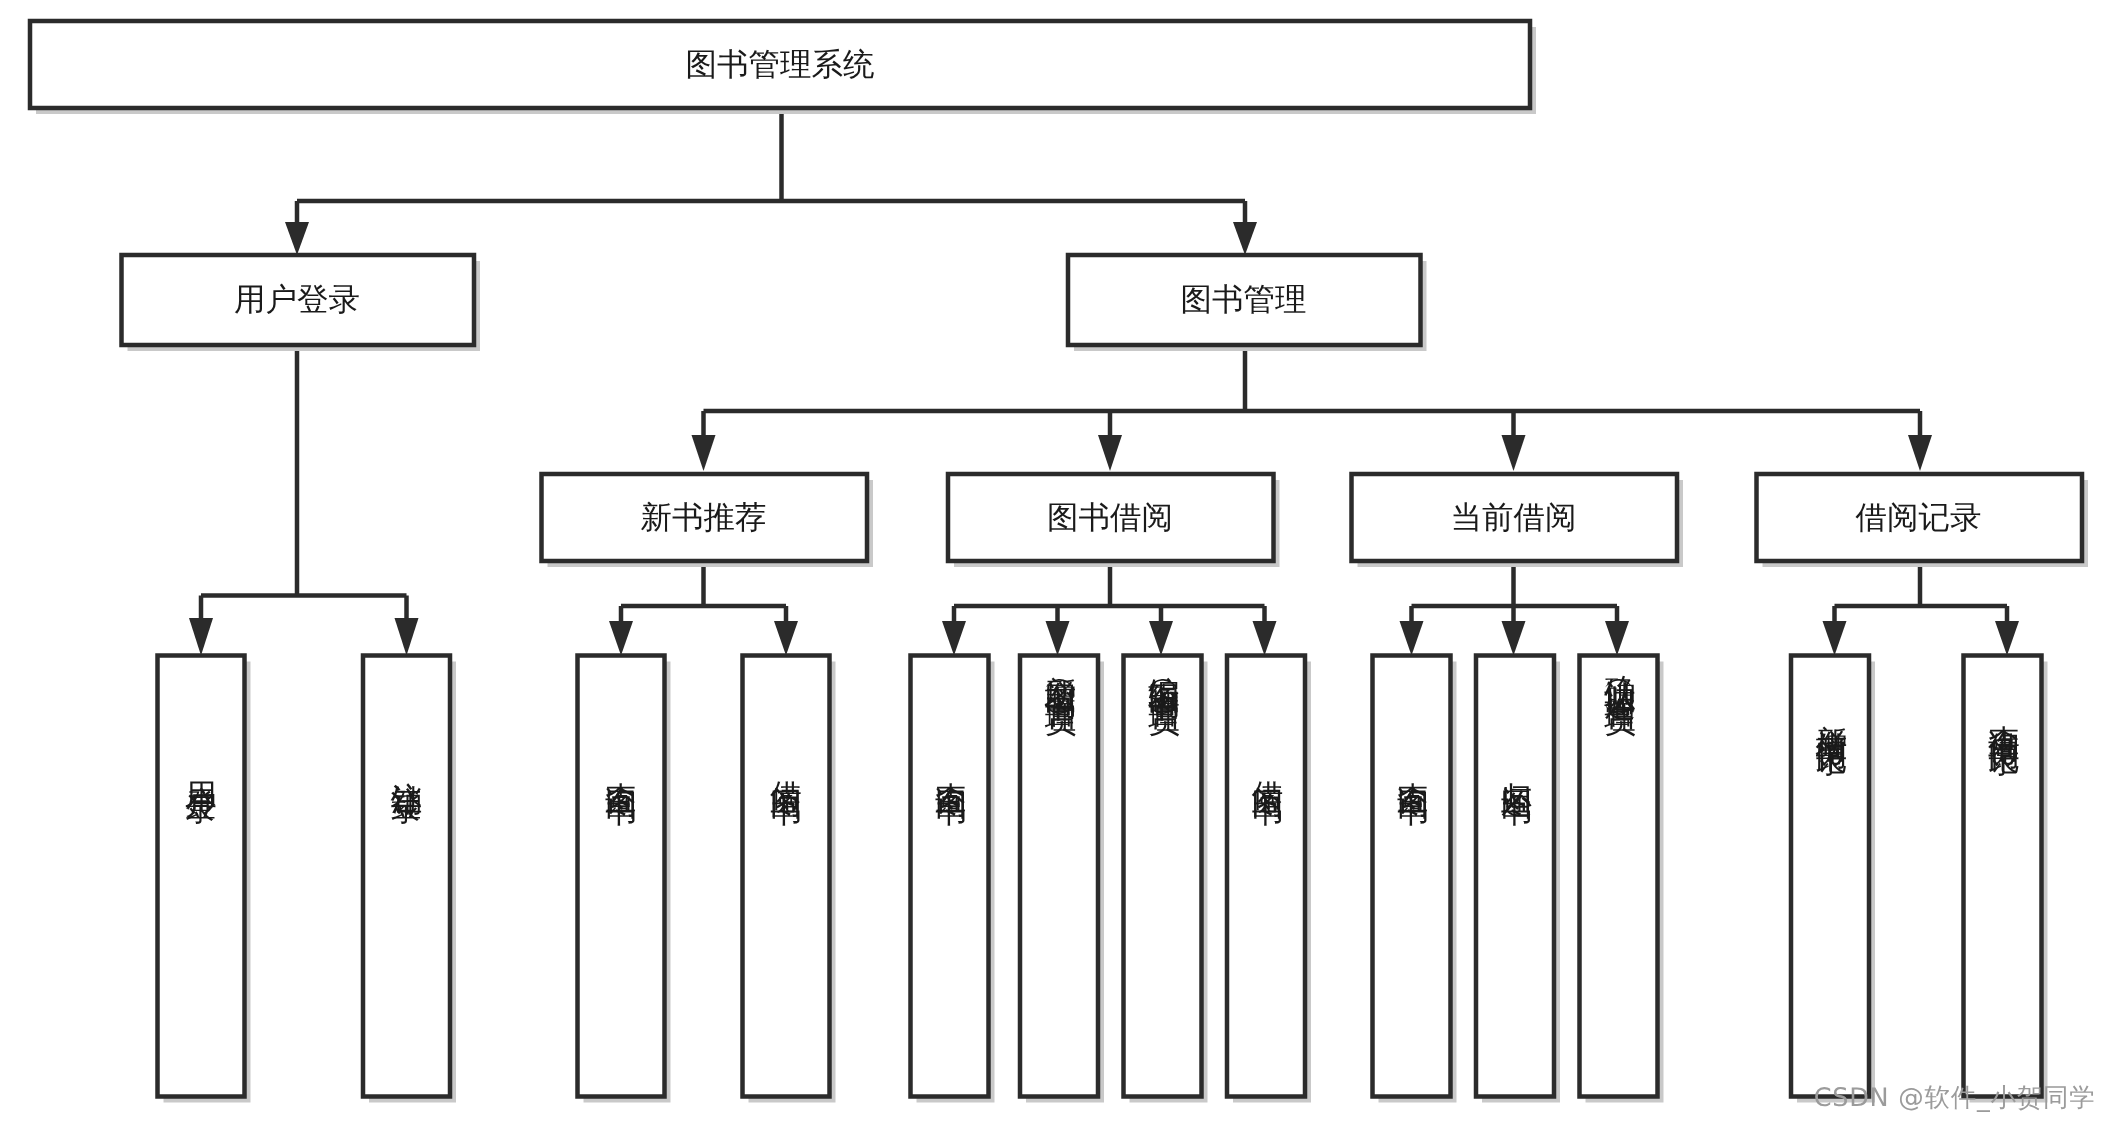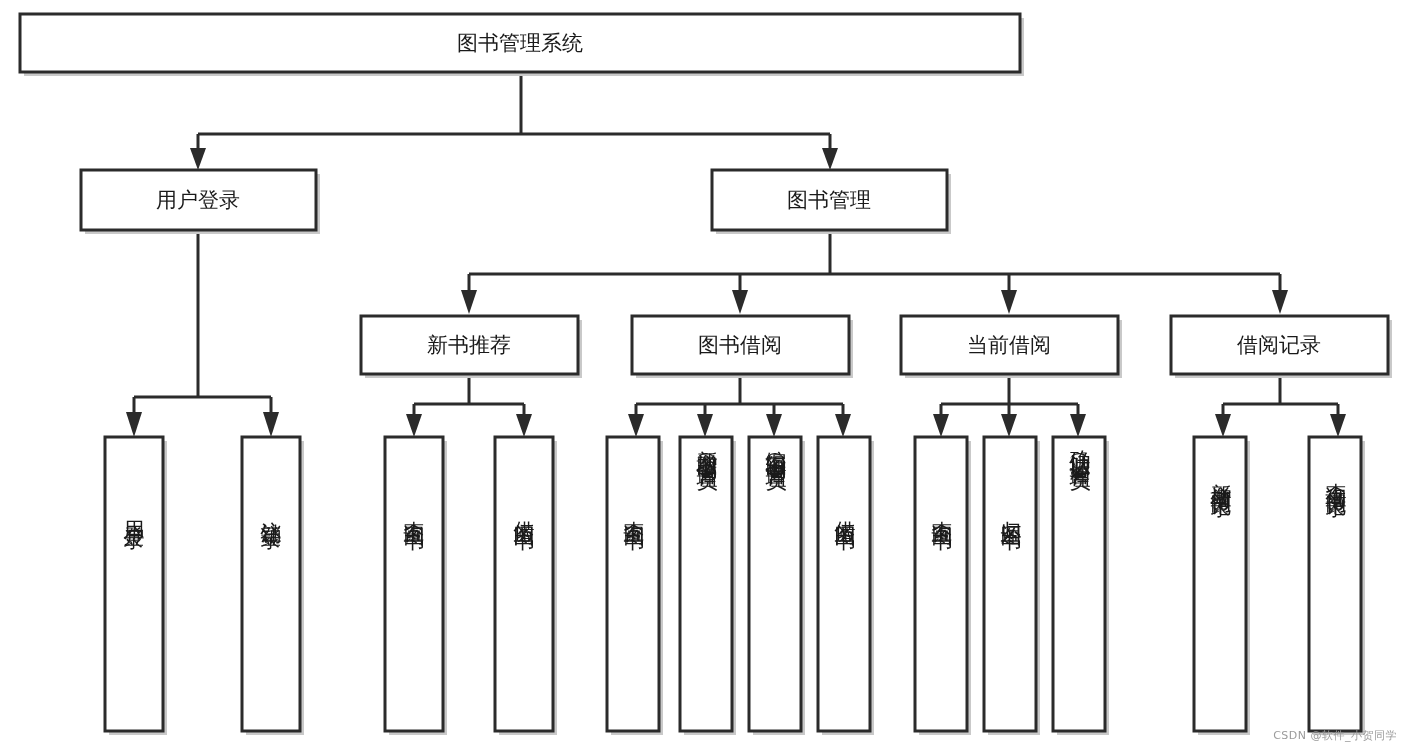--- a/index.html
+++ b/index.html
@@ -60,21 +60,21 @@
     text-anchor: middle;
     writing-mode: vertical-rl;
     glyph-orientation-vertical: 0;
     letter-spacing: 3px;
   }
   .watermark {
     position: absolute;
     right: 8px;
     bottom: 4px;
     font-family: "DejaVu Sans", "Liberation Sans", sans-serif;
-    font-size: 11px;
+    font-size: 17px;
     color: #9b9b9b;
     letter-spacing: 0.5px;
     user-select: none;
     pointer-events: none;
   }
 </style>
 </head>
 <body>
 
 <div id="diagram-root">

